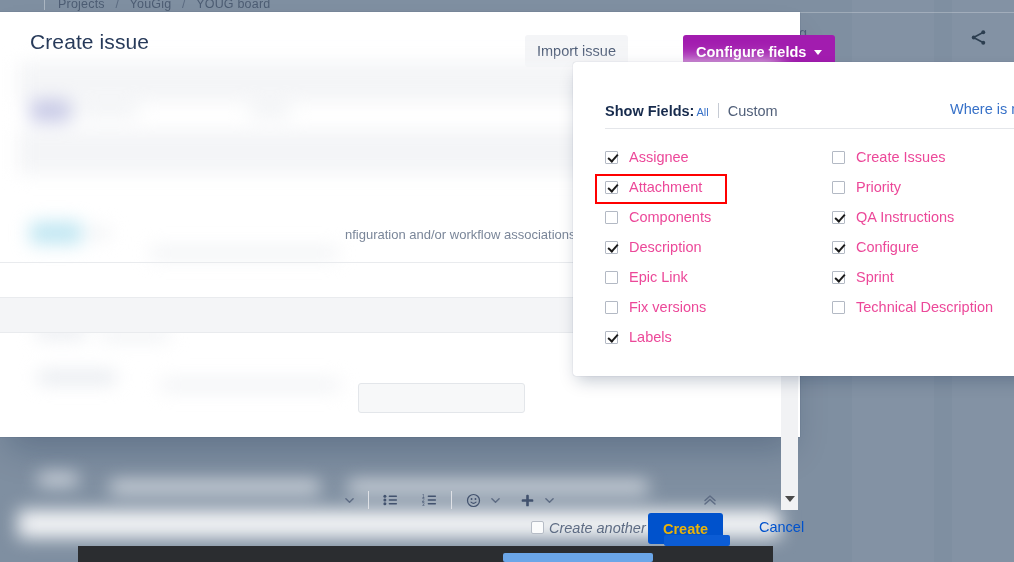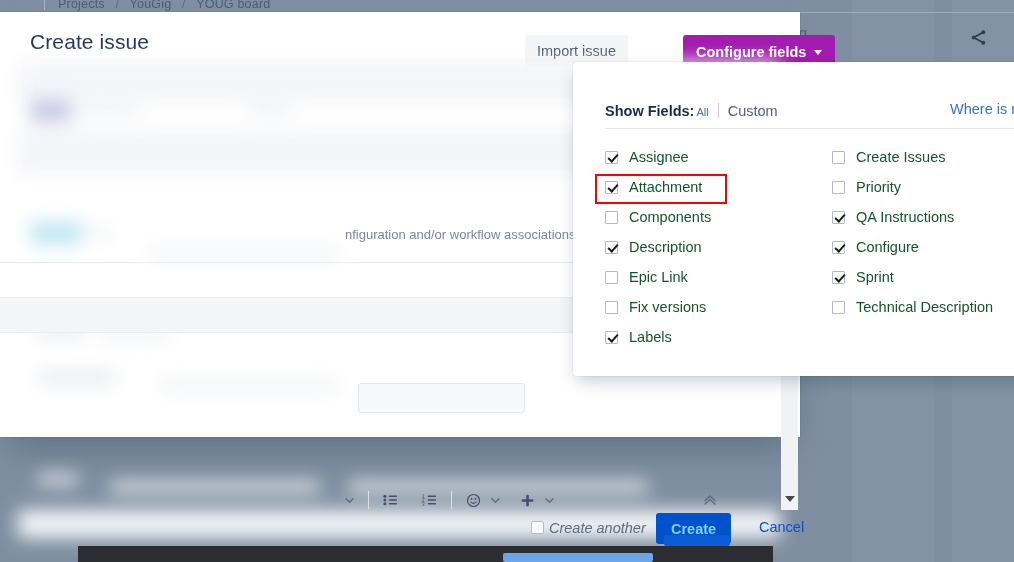--- a/index.html
+++ b/index.html
@@ -141,23 +141,22 @@
   }
   .footer-cb-label {
     position: absolute; left: 549px; top: 520px;
     font-size: 14.5px; color: #5e6c84; white-space: nowrap; font-style: italic;
   }
   .btn-create {
     position: absolute; left: 648px; top: 513px;
     height: 31px; padding: 0 15px;
     display: flex; align-items: center;
     background: #0052cc; border: none; border-radius: 3px;
-    font-family: inherit; font-size: 14.5px; color: #7dd3fc; font-weight: 700;
+    font-family: inherit; font-size: 14.5px; color: #eab308; font-weight: 700;
     cursor: pointer;
-    margin-left: 8px;
   }
   .btn-cancel {
     position: absolute; left: 723px; top: 519px;
     font-size: 14.5px; color: #0052cc; cursor: pointer; white-space: nowrap; padding-left: 36px;
   }
 
   
   .scroll-track {
     position: absolute; left: 781px; top: 120px;
     width: 17px; height: 378px;
@@ -236,21 +235,21 @@
   }
   .cbox.checked::after {
     content: "";
     position: absolute; left: 3.5px; top: 0px;
     width: 4px; height: 8px;
     border: solid #1b1b1b; border-width: 0 2px 2px 0;
     transform: rotate(42deg);
   }
   .field-label {
     margin-left: 11px;
-    font-size: 14.5px; color: #14532d; white-space: nowrap;
+    font-size: 14.5px; color: #ec4899; white-space: nowrap;
   }
   .field-row.highlight::before {
     content: "";
     position: absolute; left: -10px; top: 2px;
     width: 128px; height: 26px;
     border: 2px solid #ff0000;
     pointer-events: none;
   }
 </style>
 </head>

